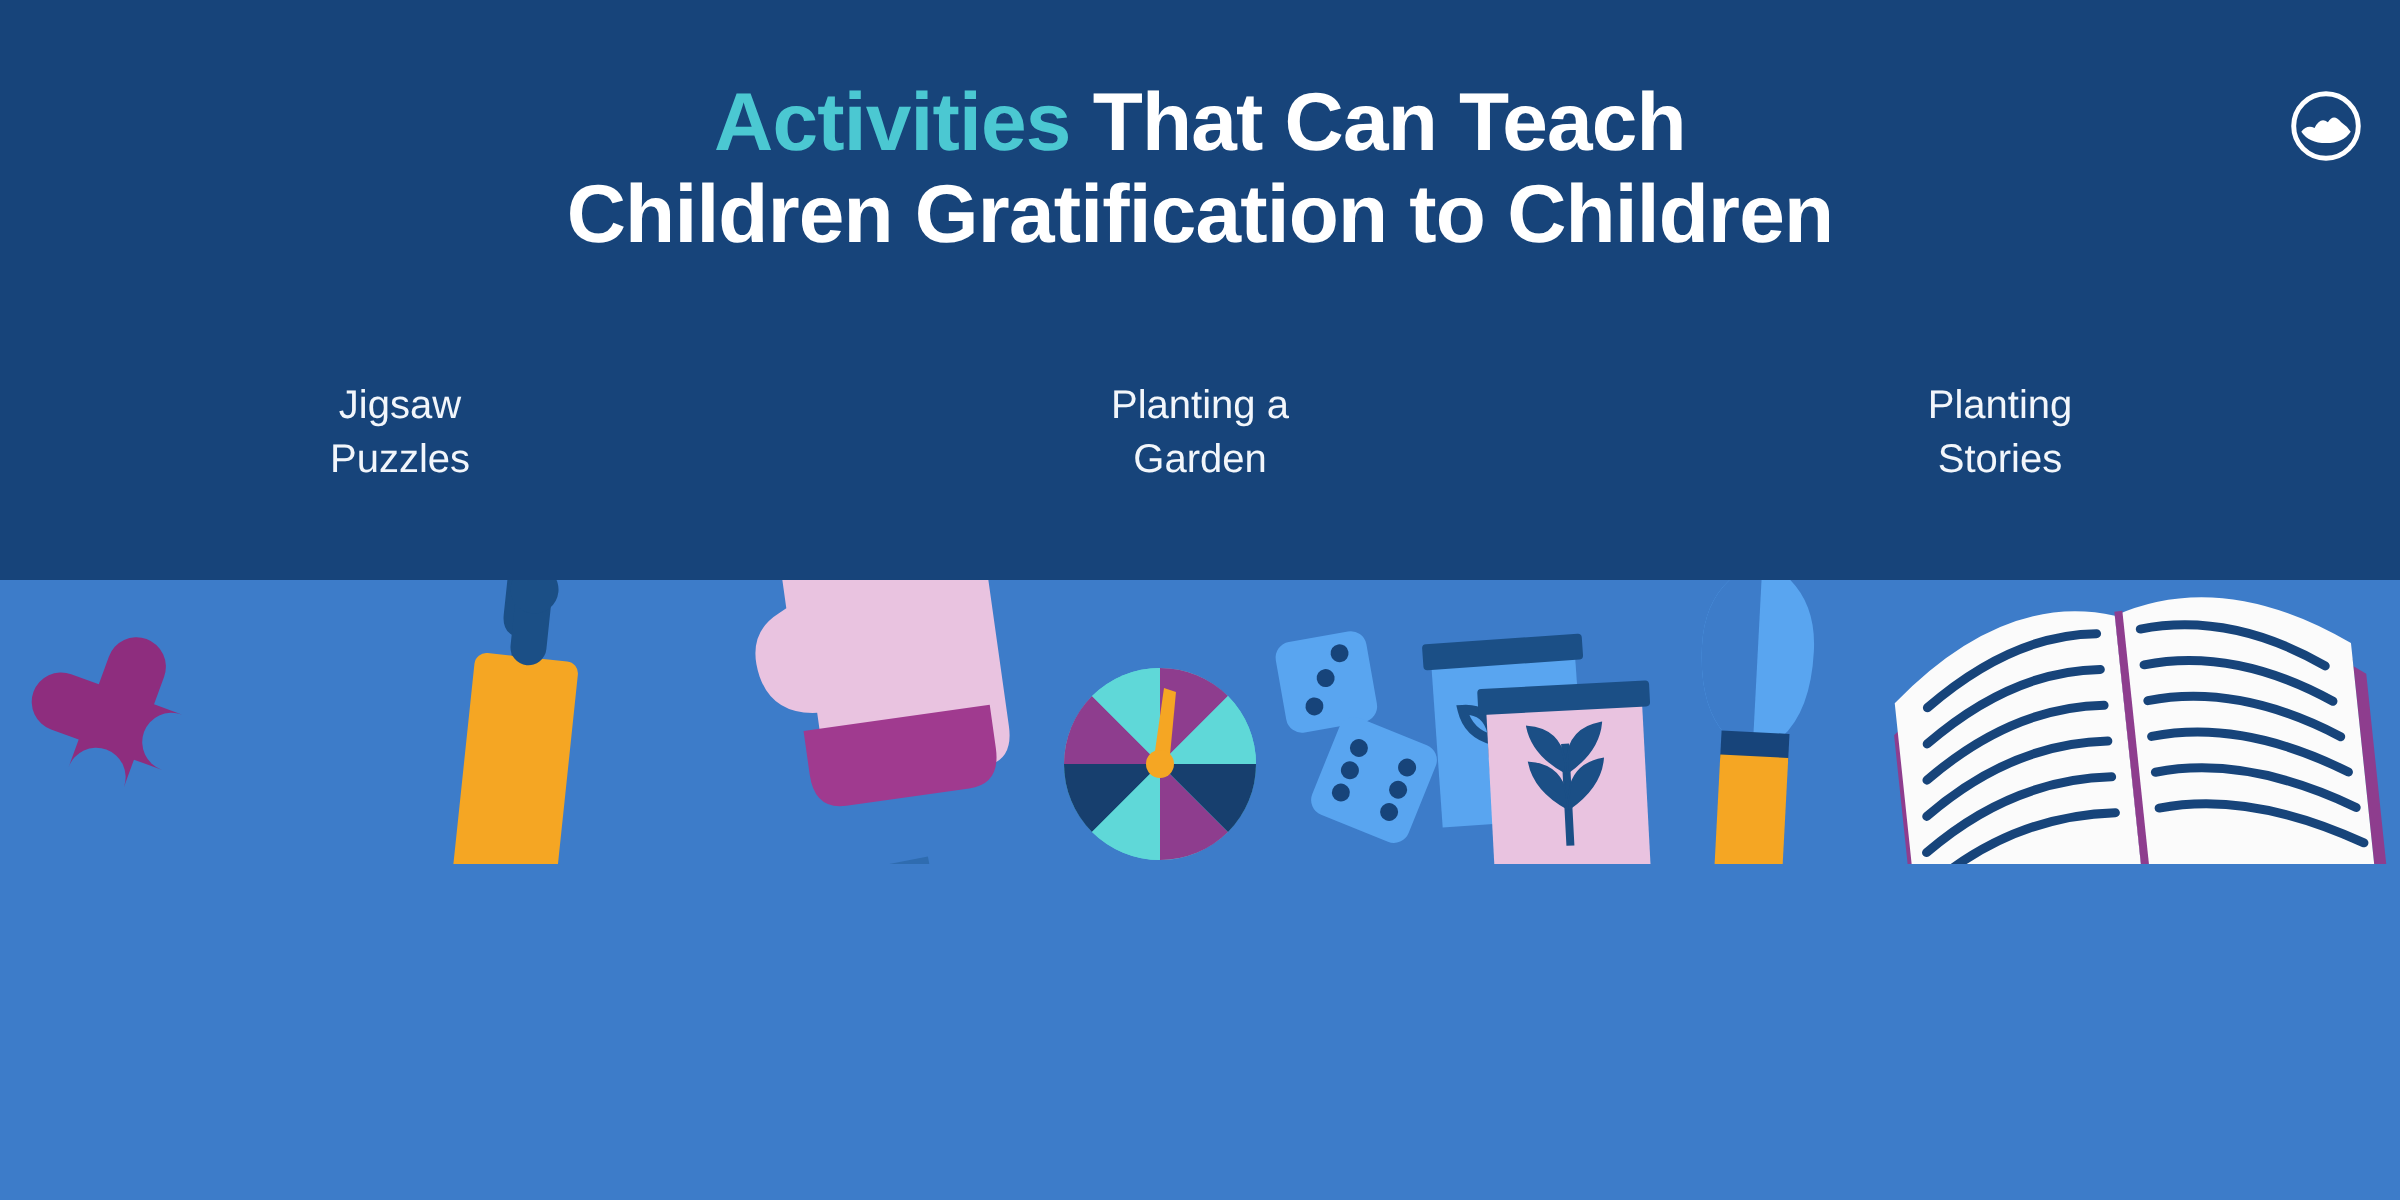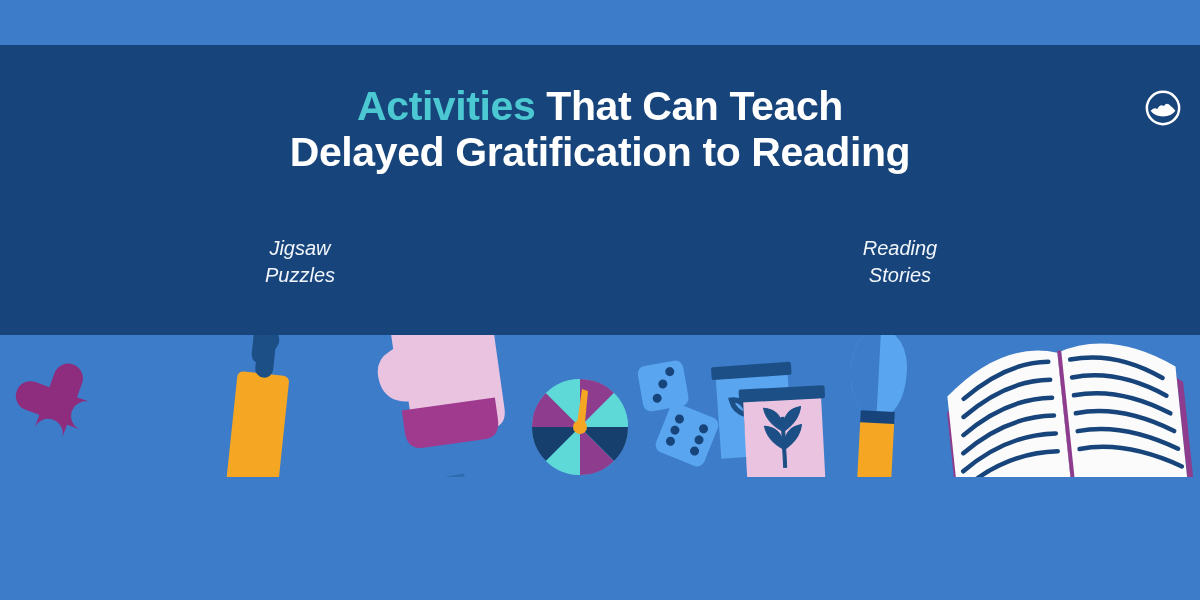--- a/index.html
+++ b/index.html
@@ -2,21 +2,21 @@
 <html><head>
 <meta charset="utf-8">
 <style>
   * { margin:0; padding:0; box-sizing:border-box; }
   html,body { width:1200px; height:600px; overflow:hidden; }
   body {
     font-family:"Liberation Sans", sans-serif;
     background:#3d7cc9;
     position:relative;
   }
-  #stage { position:absolute; inset:0; width:1200px; height:432px; overflow:hidden;margin-top:45px; }
+  #stage { position:absolute; inset:0; width:1200px; height:432px; overflow:hidden; }
 
   
   .header-band{
     position:absolute; left:0; top:0; width:1200px; height:290px;
     background:#17447a; z-index:5;
   }
   .title-block{
     position:absolute; left:0; top:38px; width:1200px;
     text-align:center; line-height:1.13;
   }
@@ -28,21 +28,21 @@
 
   .labels-row{
     position:absolute; left:0; top:190px; width:1200px; height:70px;
     display:flex; z-index:6;
   }
   .label-cell{
     flex:1 1 0; display:flex; flex-direction:column;
     align-items:center; justify-content:flex-start;
   }
   .label-text{
-    font-size:20px; font-style:italic; color:#f2f6fb;
+    font-size:20px; color:#f2f6fb;
     line-height:1.36; text-align:center; white-space:pre-line;
   }
 
   .logo{
     position:absolute; right:18px; top:44px; width:38px; height:38px; z-index:7;
   }
 
   
   .illus{ position:absolute; left:0; top:290px; width:1200px; height:310px; z-index:1; }
   .layer{ position:absolute; left:0; top:0; width:1200px; height:310px; }
@@ -280,33 +280,37 @@
         <path d="M1056,248 q22,-8 44,-6" fill="none" stroke="#f5a623" stroke-width="8"></path>
         <path d="M980,258 q-16,2 -24,10" fill="none" stroke="#f5a623" stroke-width="7"></path>
         <path d="M1140,234 q16,-2 24,4" fill="none" stroke="#f5a623" stroke-width="7"></path>
       </g>
     </svg>
   </div>
 
   <div class="header-band">
     <div class="title-block">
       <div class="title-line"><span class="title-accent">Activities</span><span> That Can Teach</span></div>
-      <div class="title-line">Delayed Gratification to Reading</div>
+      <div class="title-line">Children Gratification to Children</div>
     </div>
 
     <svg class="logo" viewBox="0 0 40 40">
       <circle cx="20" cy="20" r="17" fill="none" stroke="#ffffff" stroke-width="2.6"></circle>
       <path d="M7,23 q3,-4 7,-2 q3,-6 7,-3 q3,-5 7,0 q3,2 5,5 q-4,6 -13,6 q-9,0 -13,-6 z" fill="#ffffff"></path>
     </svg>
   </div>
 
   <div class="labels-row">
     <div class="label-cell">
       <div class="label-text">Jigsaw
 Puzzles</div>
     </div>
     <div class="label-cell">
-      <div class="label-text">Reading
+      <div class="label-text">Planting a
+Garden</div>
+    </div>
+    <div class="label-cell">
+      <div class="label-text">Planting
 Stories</div>
     </div>
   </div>
 
 </div>
 
 </body></html>

